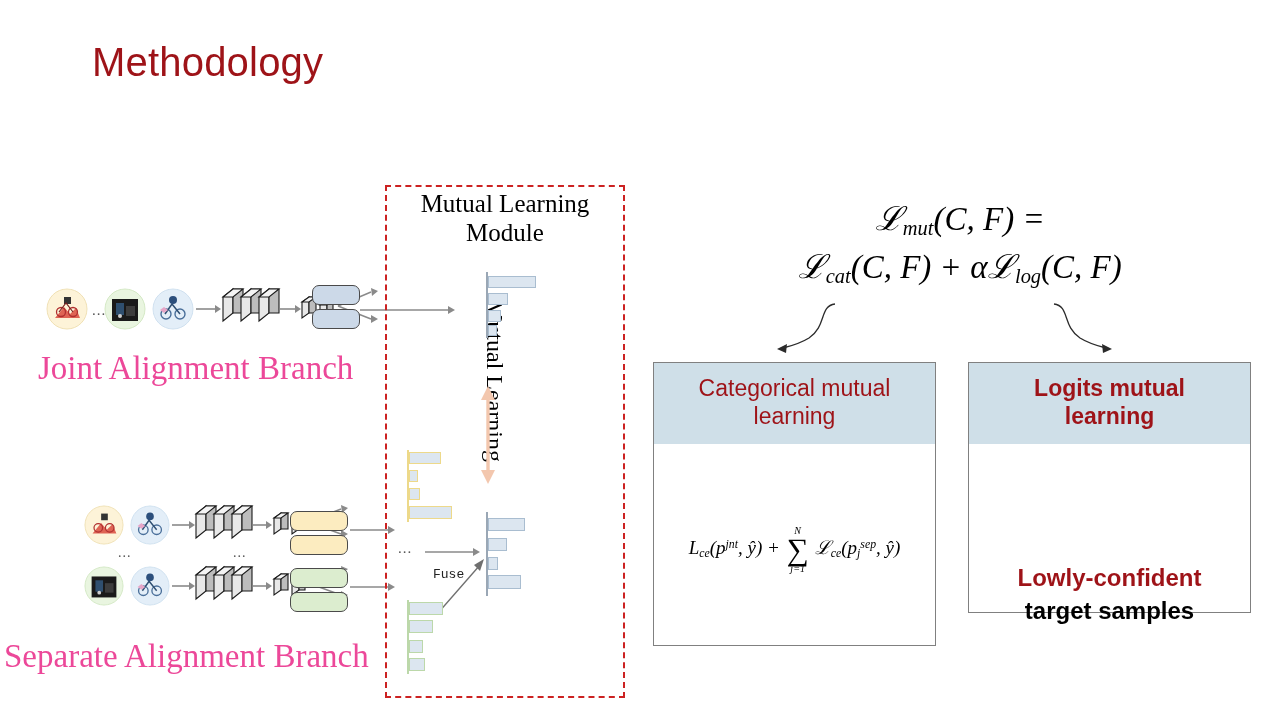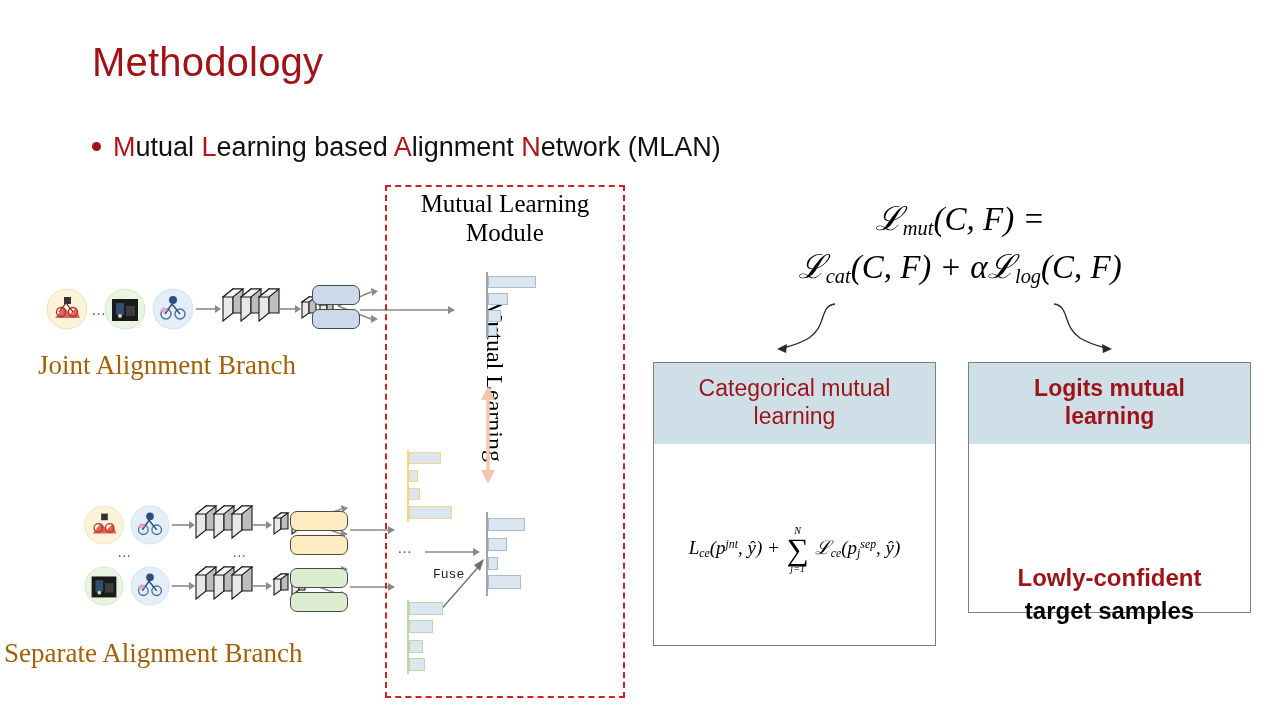--- a/index.html
+++ b/index.html
@@ -97,22 +97,22 @@
   .barchart .bar {
     position: absolute;
     left: 2px;
     box-sizing: border-box;
   }
 
   
   .branch-label {
     position: absolute;
     font-family: "Liberation Serif", serif;
-    font-size: 27px;
-    color: #a16207;
+    font-size: 33px;
+    color: #ec4899;
     white-space: nowrap;
   }
 
   
   .img-icon {
     position: absolute;
     border-radius: 50%;
     overflow: hidden;
   }
   .dots {
@@ -225,24 +225,20 @@
 
   svg { overflow: visible; }
 </style>
 </head>
 <body>
 
 <div id="slide">
 
   <div id="title">Methodology</div>
 
-  <div id="bullet-row">
-    <span id="bullet-dot"></span>
-    <span id="bullet-text"><span class="hl">M</span><span>utual </span><span class="hl">L</span><span>earning based </span><span class="hl">A</span><span>lignment </span><span class="hl">N</span><span>etwork (MLAN)</span></span>
-  </div>
 
   <div>
 
     <svg class="img-icon" style="left:46px; top:288px; width:42px; height:42px;" viewBox="0 0 42 42">
       <circle cx="21" cy="21" r="20" fill="#fdf3d8" stroke="#efe0b4" stroke-width="1"></circle>
       <path d="M9 30 L18 19 L24 26 L30 20 L34 30 Z" fill="#d94a3d" opacity="0.85"></path>
       <circle cx="15" cy="24" r="4.5" fill="none" stroke="#b03030" stroke-width="1.3"></circle>
       <circle cx="27" cy="24" r="4.5" fill="none" stroke="#b03030" stroke-width="1.3"></circle>
       <rect x="18" y="9" width="7" height="7" fill="#333"></rect>
       <path d="M13 24 L20 15 L27 24" fill="none" stroke="#7a2020" stroke-width="1.2"></path>

